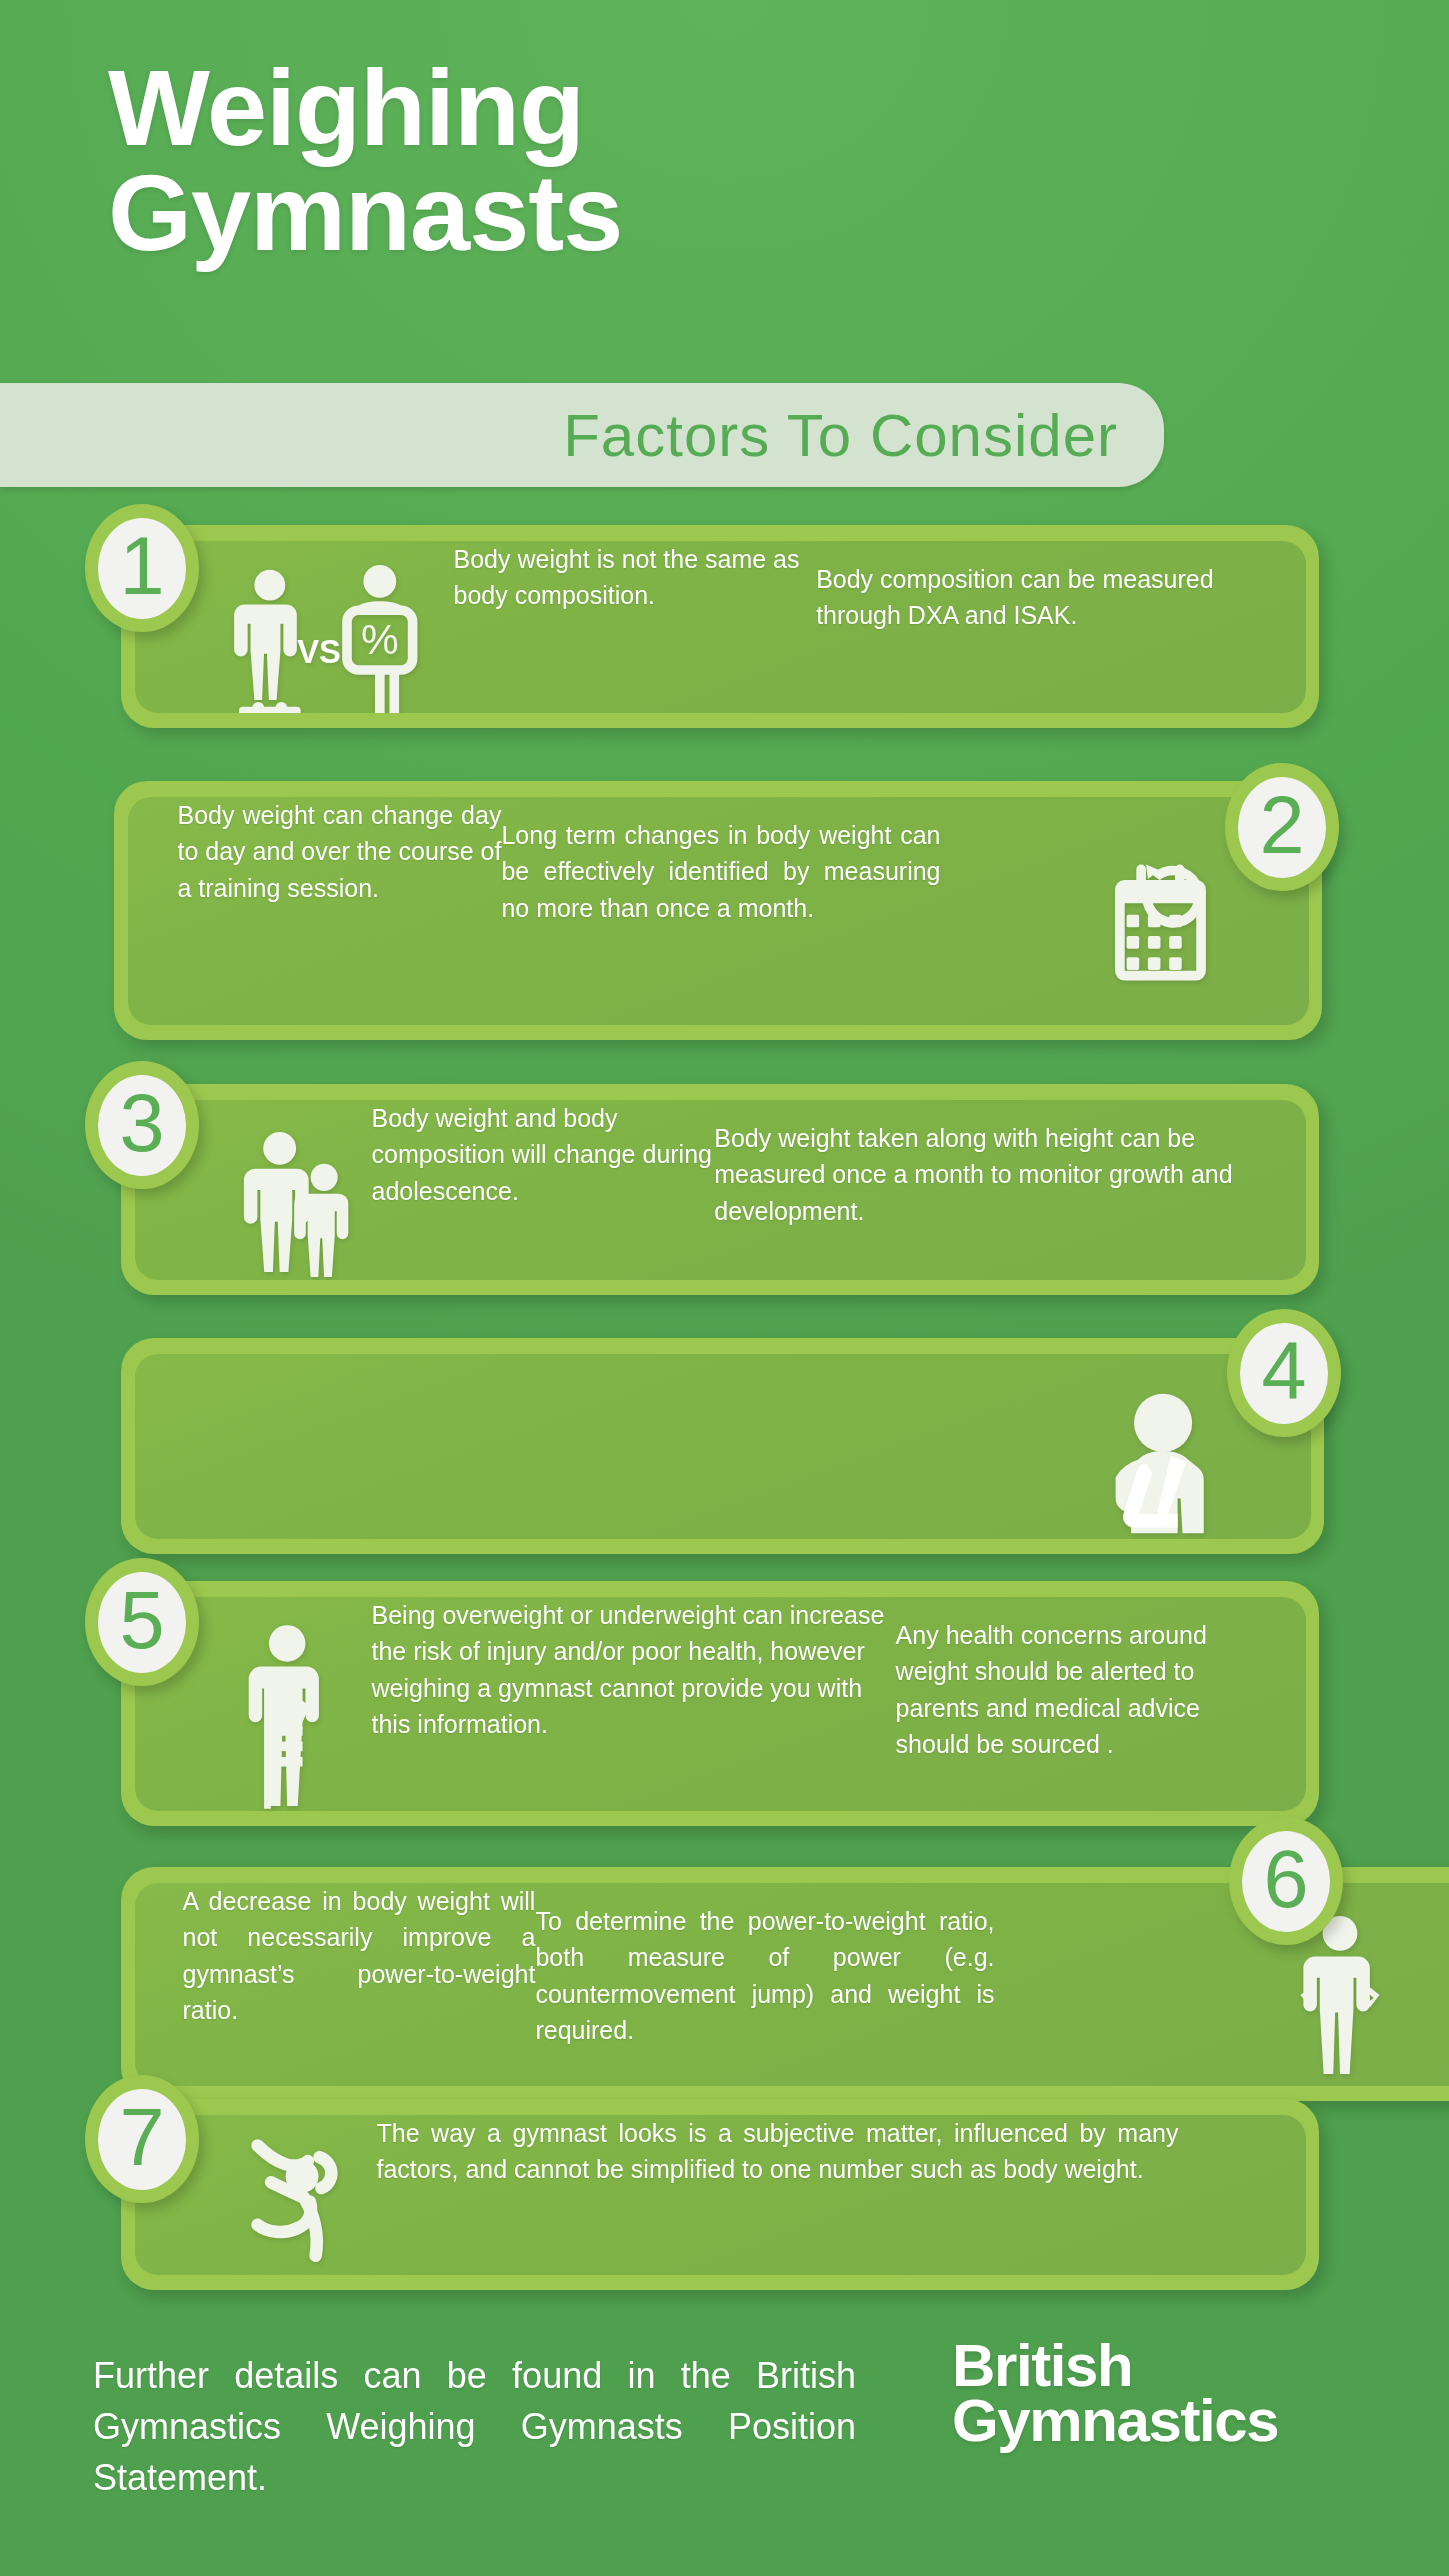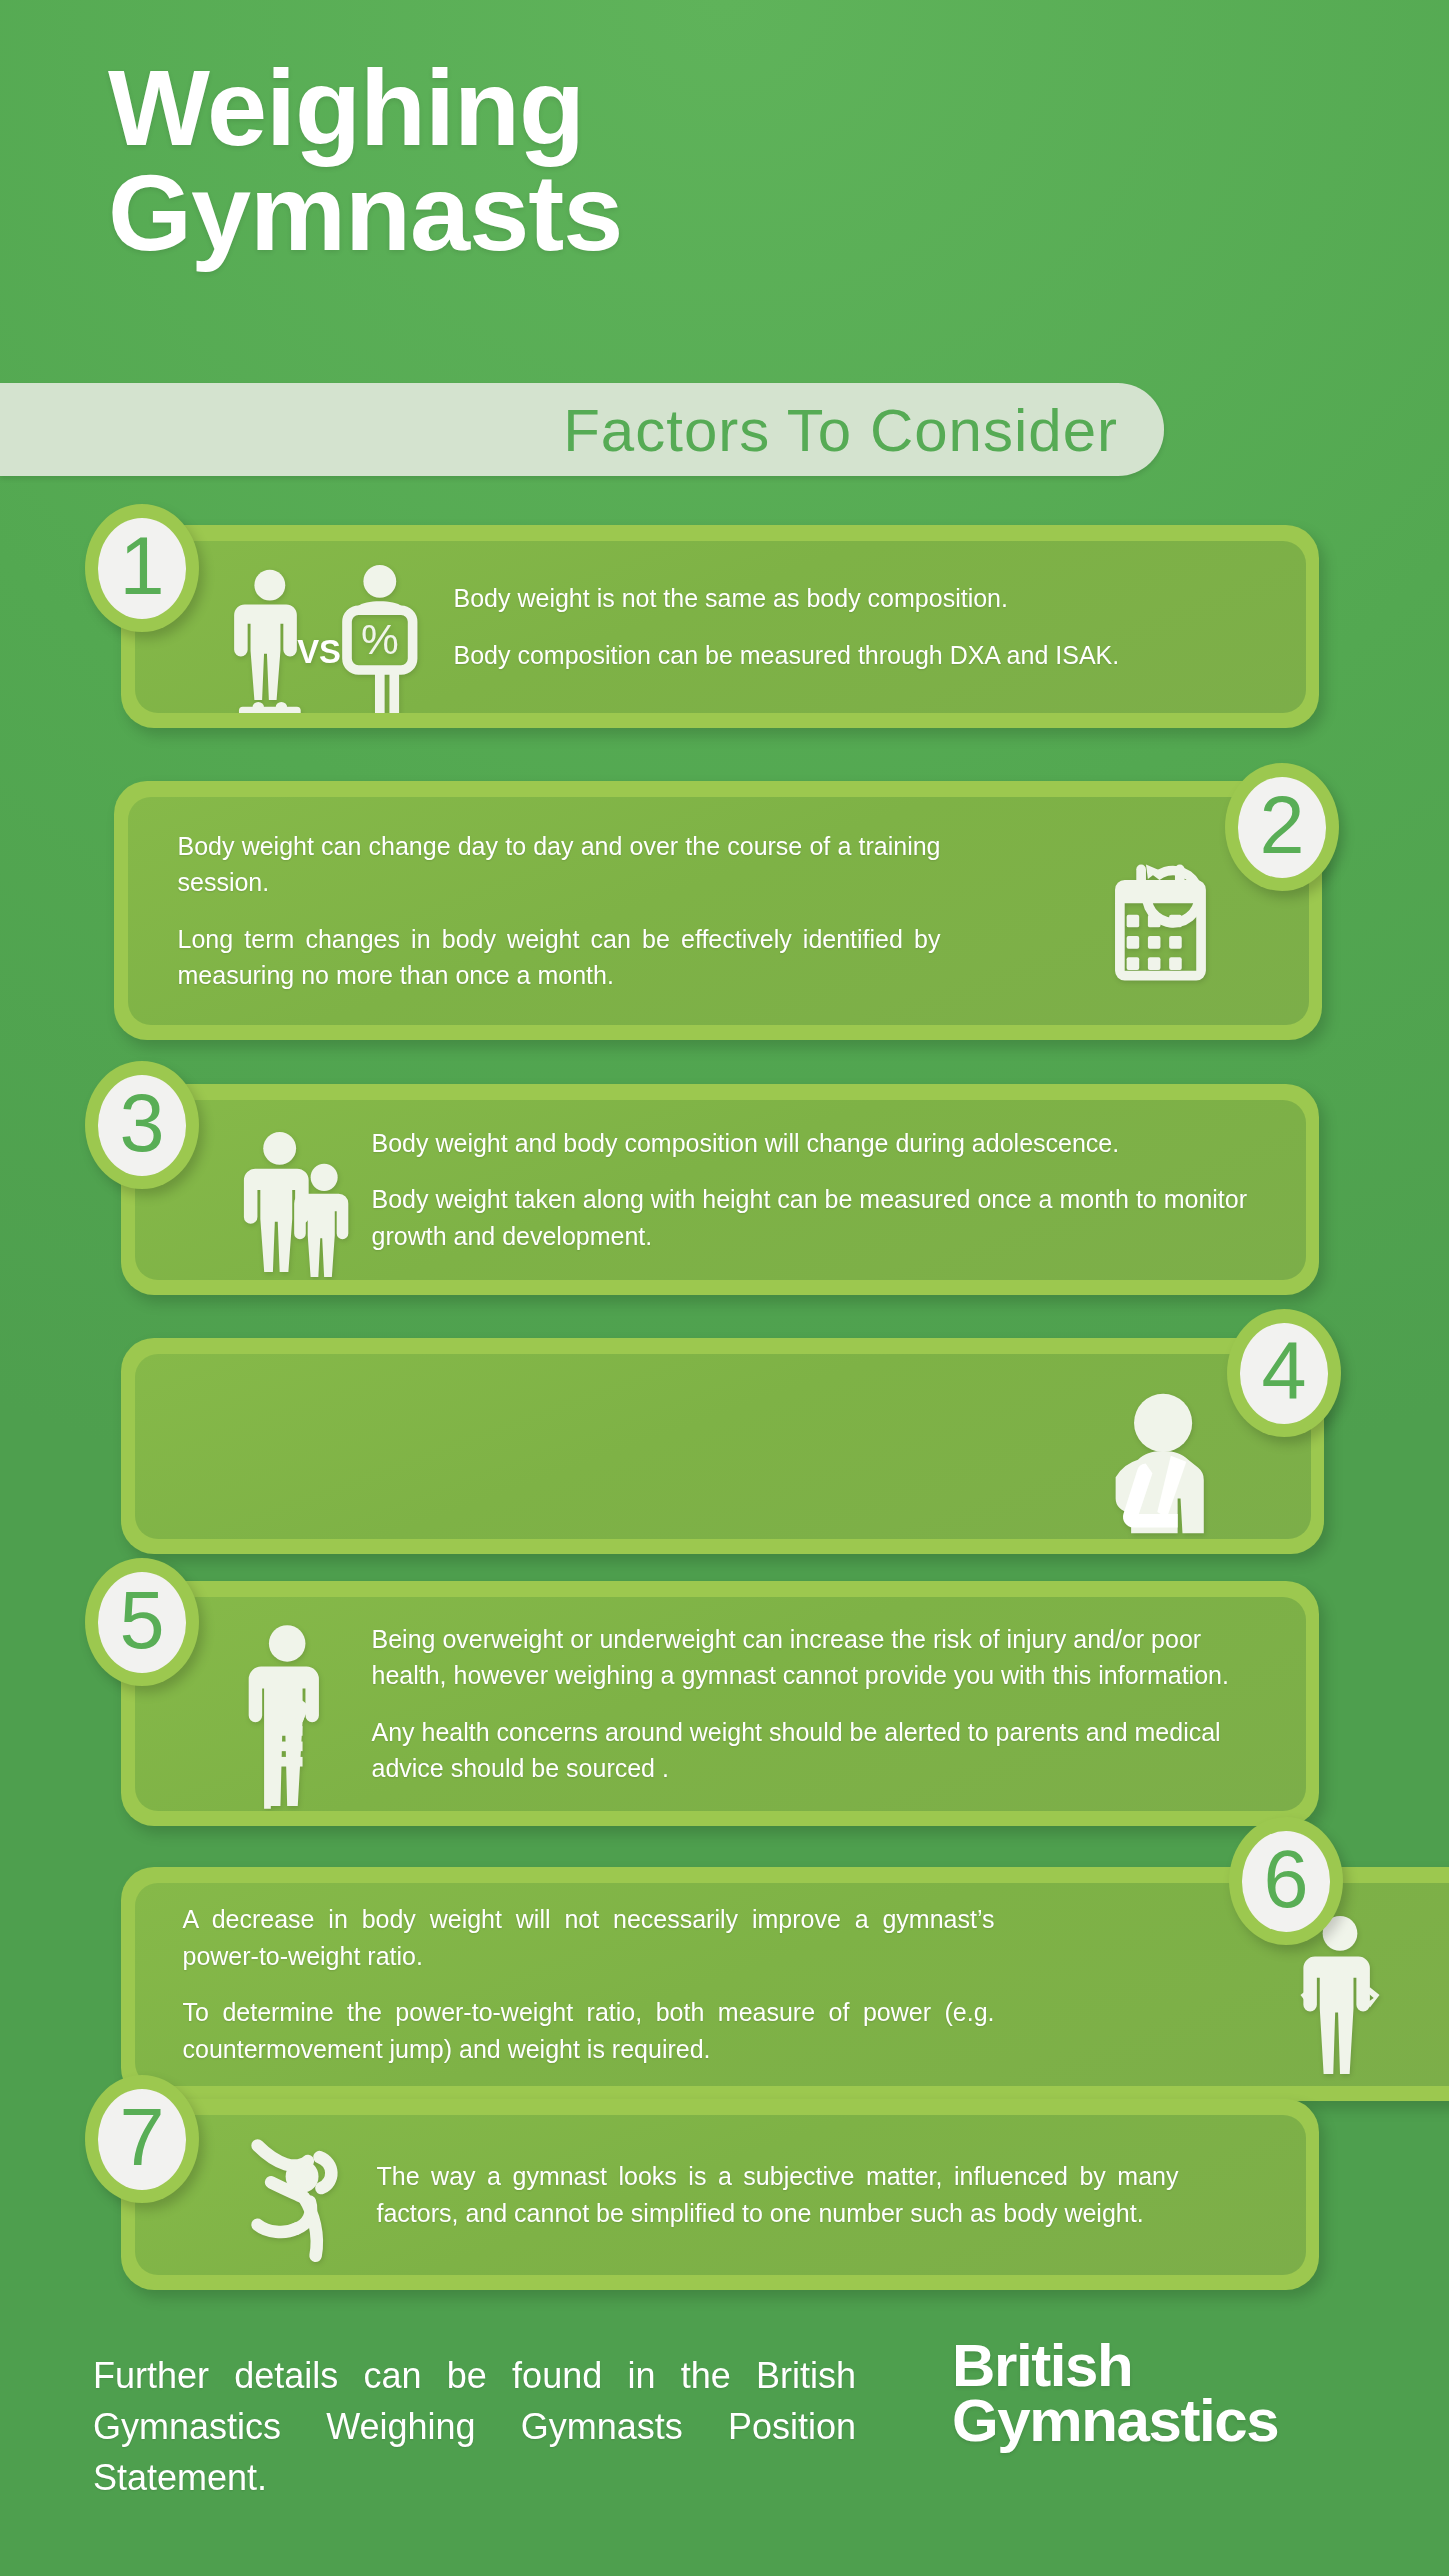--- a/index.html
+++ b/index.html
@@ -24,21 +24,21 @@
     color:#ffffff;
     font-size:108px;line-height:0.97;
     font-weight:bold;
     letter-spacing:-1px;
     font-stretch:condensed;
     text-shadow:0 1.9px 4.8px rgba(0,0,0,.10);
     white-space:pre-line;
   }
   .subtitle-banner{
     position:absolute;left:0;top:383px;
-    width:1164px;height:93px;
+    width:1164px;height:104px;
     background:#d4e3cf;
     border-top-right-radius:46px;
     border-bottom-right-radius:46px;
     box-shadow:0 2.9px 5.8px rgba(0,0,0,.10);
   }
   .subtitle-text{
     position:absolute;right:46px;top:50%;
     transform:translateY(-50%);
     color:#56ab55;
     font-size:60px;
@@ -59,21 +59,21 @@
     position:absolute;
     left:13.5px;right:13.5px;top:15.5px;bottom:15.5px;
     border-radius:23px;
     background:linear-gradient(160deg,#86b949 0%, #7eb246 45%, #7cae49 100%);
     overflow:hidden;
   }
   .card-body{
     position:absolute;
     top:0;bottom:0;
     display:flex;
-    flex-direction:column;
+    flex-direction:row;
     justify-content:center;
   }
   .para{
     color:#ffffff;
     font-size:25px;
     line-height:1.46;
     font-stretch:condensed;
     text-shadow:0 1px 1.9px rgba(0,0,0,.12);
     margin:0;
   }

